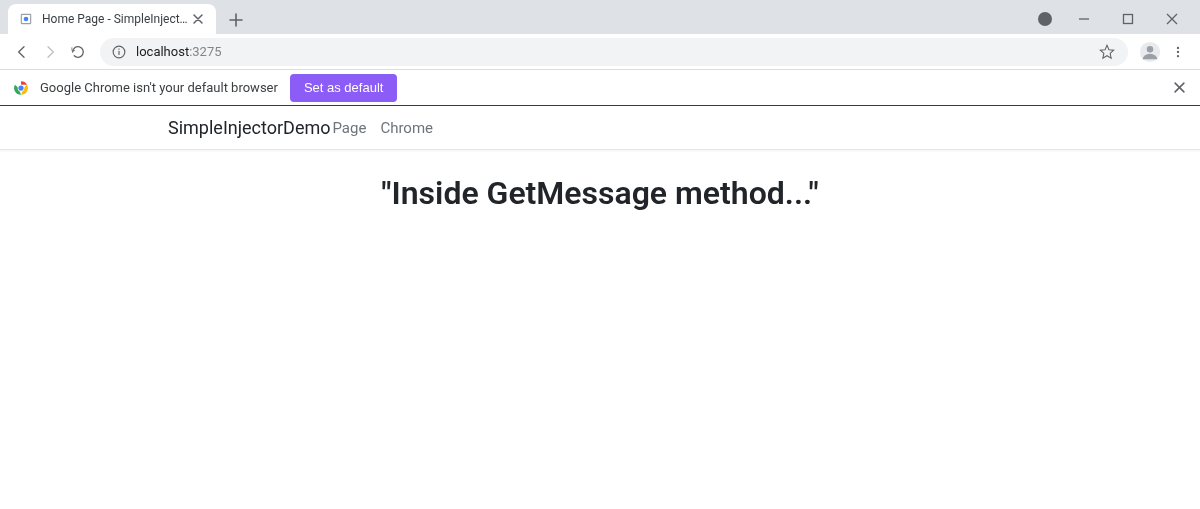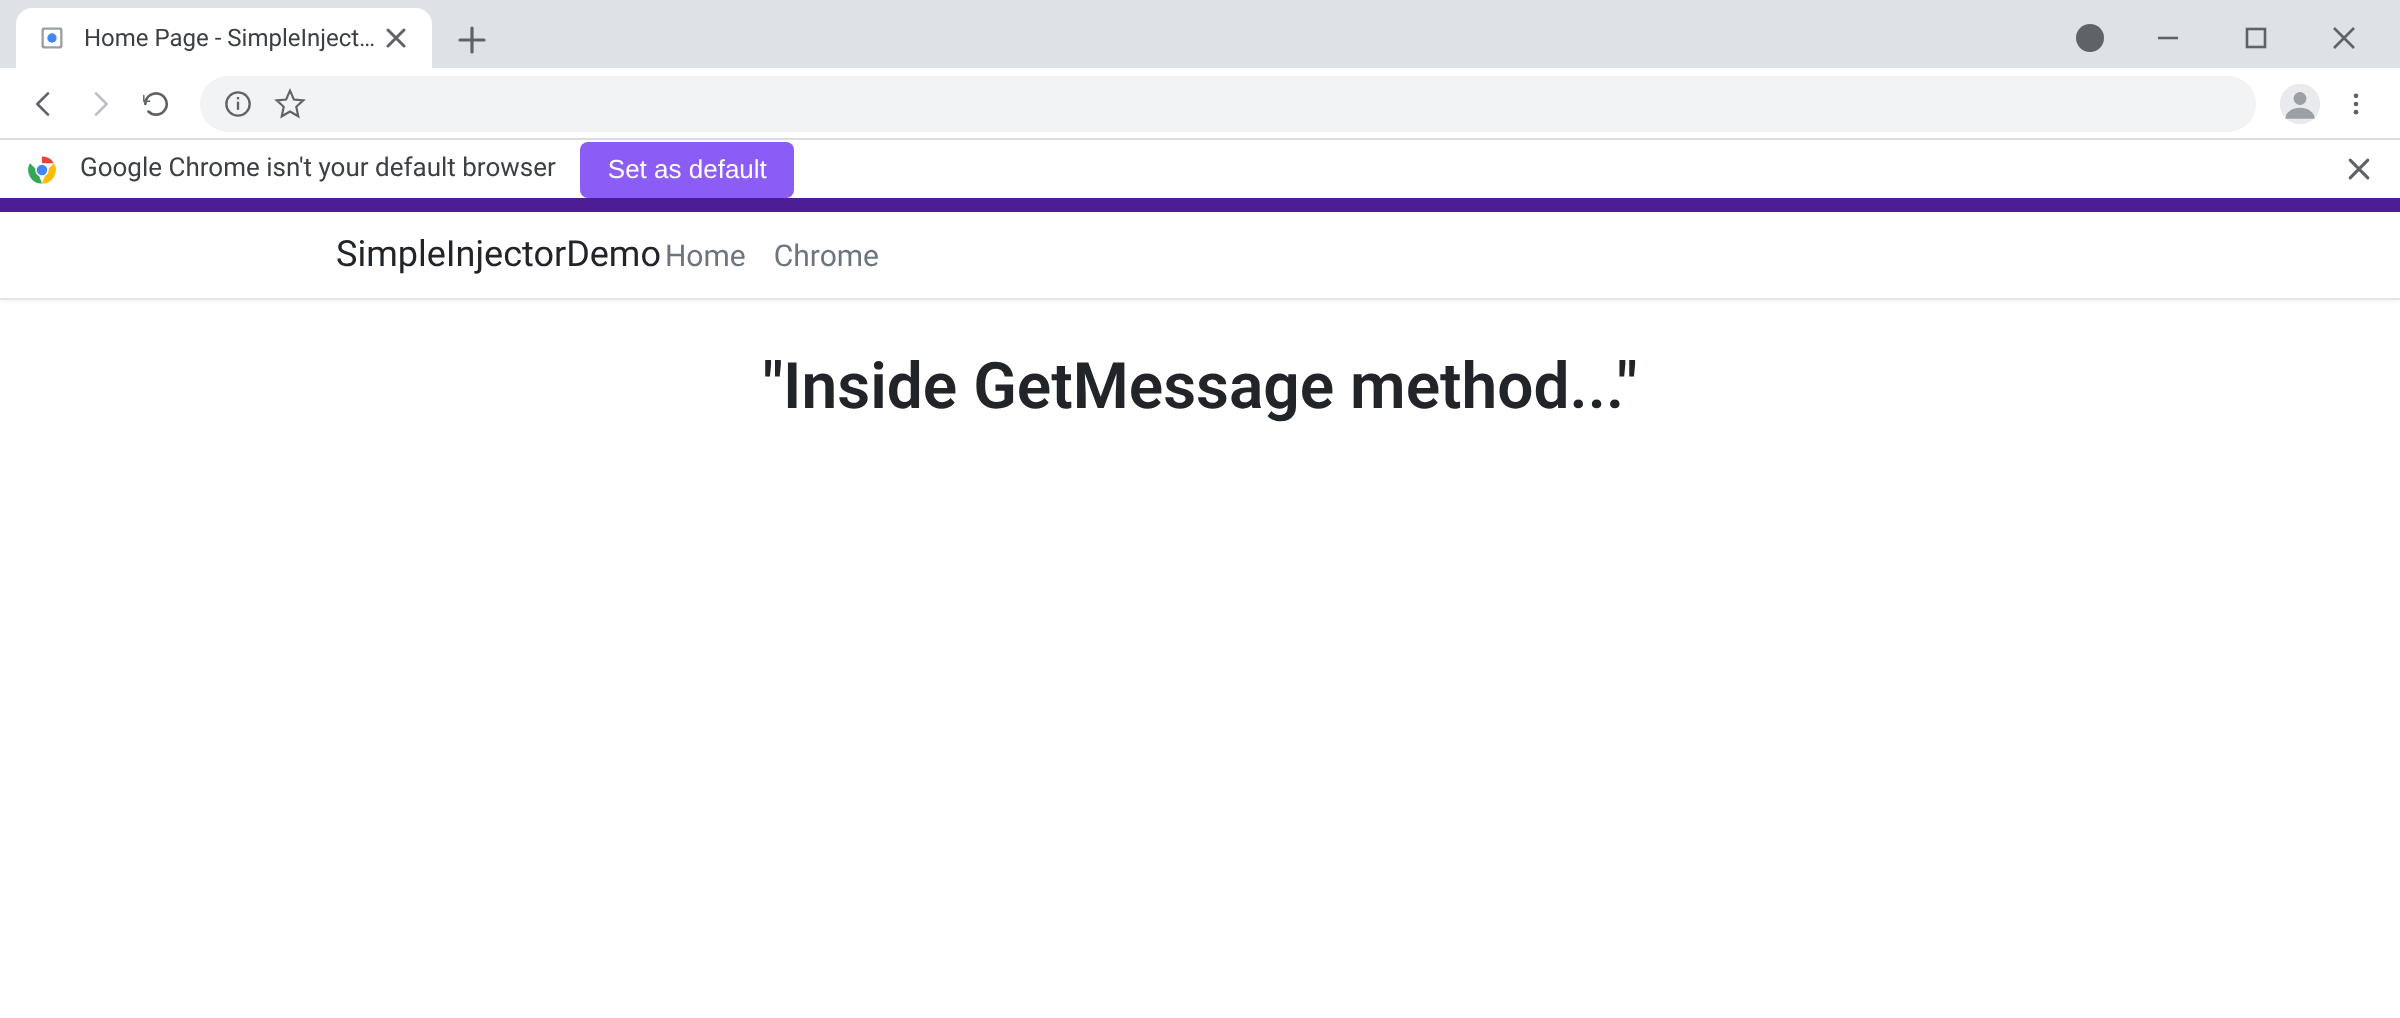--- a/index.html
+++ b/index.html
@@ -132,21 +132,21 @@
     .addr-star { color:#5f6368; cursor:pointer; width:18px; display:flex; align-items:center; justify-content:center; }
     .profile-btn {
       width: 28px; height: 28px; display:flex; align-items:center; justify-content:center; cursor:pointer;
     }
     .menu-btn {
       width: 28px; height: 28px; display:flex; align-items:center; justify-content:center; color:#5f6368; cursor:pointer;
     }
     .infobar {
       height: 36px;
       background: #fff;
-      border-bottom: 7px solid #4c1d95;
+      border-bottom: 1px solid #4c1d95;
       display: flex;
       align-items: center;
       padding: 0 12px;
       font-size: 13px;
       color: #3c4043;
     }
     .infobar-icon {
       width: 18px; height: 18px; margin-right: 10px;
     }
     .infobar-text { margin-right: 12px; }
@@ -258,20 +258,23 @@
           <path d="M4 4 V12 H12" fill="none" stroke="#5f6368" stroke-width="2" stroke-linecap="round" stroke-linejoin="round" transform="translate(-1,-0.5) scale(0.55) translate(3,7)"></path>
         </svg>
     </div>
     <div class="addr-bar">
       <span class="secure">
         <svg width="14" height="14" viewBox="0 0 24 24">
             <circle cx="12" cy="12" r="10" fill="none" stroke="#5f6368" stroke-width="2"></circle>
             <rect x="11" y="10" width="2" height="7" fill="#5f6368"></rect>
             <rect x="11" y="6" width="2" height="2" fill="#5f6368"></rect>
           </svg>
+      </span>
+      <span class="addr-text">
+        <span>localhost</span><span class="dim">:3275</span>
       </span>
       <span class="addr-star">
         <svg width="16" height="16" viewBox="0 0 24 24">
             <path d="M12 2 L14.9 8.6 L22 9.3 L16.7 14.1 L18.2 21.2 L12 17.6 L5.8 21.2 L7.3 14.1 L2 9.3 L9.1 8.6 Z" fill="none" stroke="#5f6368" stroke-width="1.6"></path>
           </svg>
       </span>
     </div>
     <div class="profile-btn">
       <svg width="22" height="22" viewBox="0 0 24 24">
           <circle cx="12" cy="12" r="11" fill="#e8eaed"></circle>
@@ -304,19 +307,19 @@
   <button class="infobar-btn">Set as default</button>
   <span class="infobar-close">
     <svg width="11" height="11" viewBox="0 0 10 10">
         <path d="M1 1 L9 9 M9 1 L1 9" stroke="#5f6368" stroke-width="1.4" stroke-linecap="round"></path>
       </svg>
   </span>
 </div>
 
 <div class="page-navbar">
   <span class="brand">SimpleInjectorDemo</span>
-  <span class="nav-link">Home</span>
+  <span class="nav-link">Page</span>
   <span class="nav-link">Chrome</span>
 </div>
 
 <div class="page-content">
   <div class="message">"Inside GetMessage method..."</div>
 </div>
 
 </body></html>

